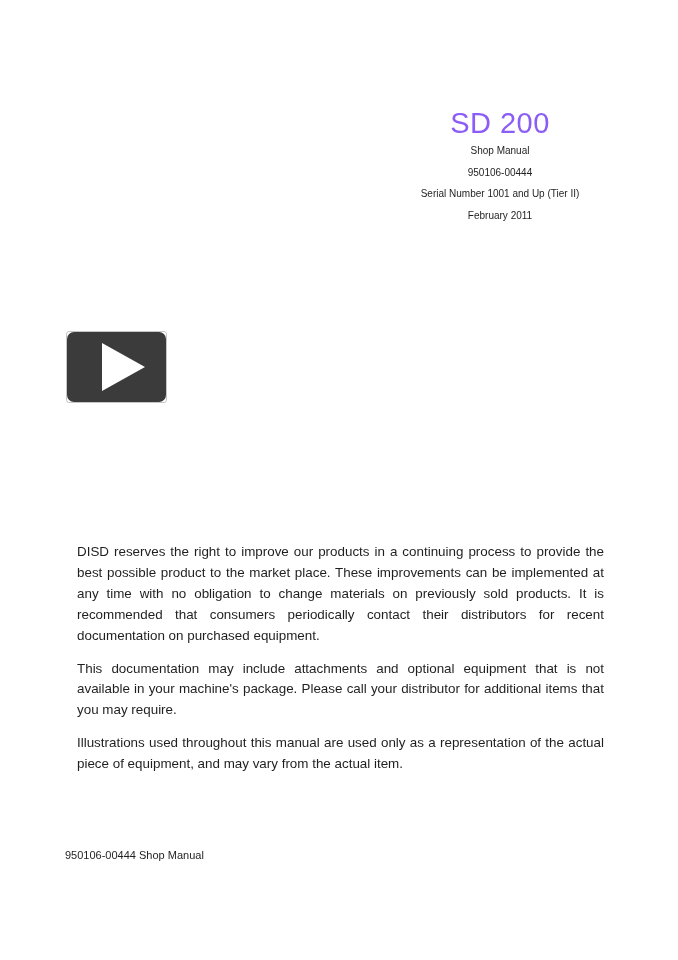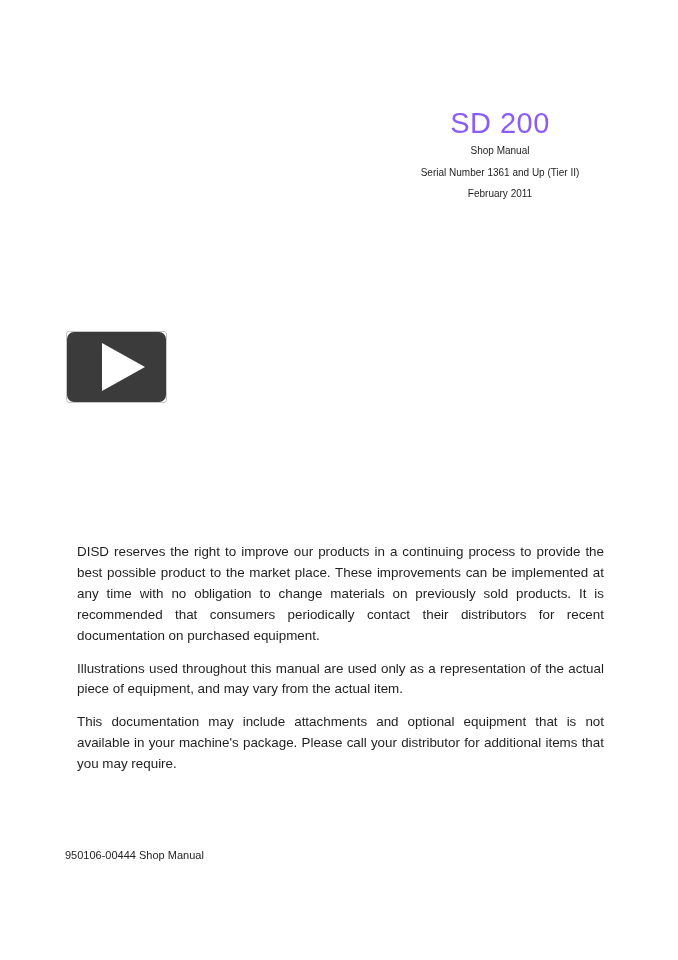--- a/index.html
+++ b/index.html
@@ -91,29 +91,30 @@
     line-height: 20px;
     white-space: nowrap;
   }
 </style>
 </head>
 <body style="--page-bg: #ffffff; --text-color: #1f1f1f; --play-bg: #3b3b3b; --play-fg: #ffffff; --image-border: #c6c6c6;">
 
 <div class="header-block">
   <div class="doc-title">SD 200</div>
   <div class="doc-subline">Shop Manual</div>
-  <div class="doc-subline">Serial Number 1361 and Up (Tier II)</div>
+  <div class="doc-subline">950106-00444</div>
+  <div class="doc-subline">Serial Number 1001 and Up (Tier II)</div>
   <div class="doc-subline">February 2011</div>
 </div>
 
 <div class="play-frame">
   <div class="play-rect">
     <div class="play-triangle"></div>
   </div>
 </div>
 
 <div class="body-text">
   <p>DISD reserves the right to improve our products in a continuing process to provide the best possible product to the market place. These improvements can be implemented at any time with no obligation to change materials on previously sold products. It is recommended that consumers periodically contact their distributors for recent documentation on purchased equipment.</p>
+  <p>This documentation may include attachments and optional equipment that is not available in your machine's package. Please call your distributor for additional items that you may require.</p>
   <p>Illustrations used throughout this manual are used only as a representation of the actual piece of equipment, and may vary from the actual item.</p>
-  <p>This documentation may include attachments and optional equipment that is not available in your machine's package. Please call your distributor for additional items that you may require.</p>
 </div>
 
 <div class="page-footer">950106-00444 Shop Manual</div>
 
 </body></html>

